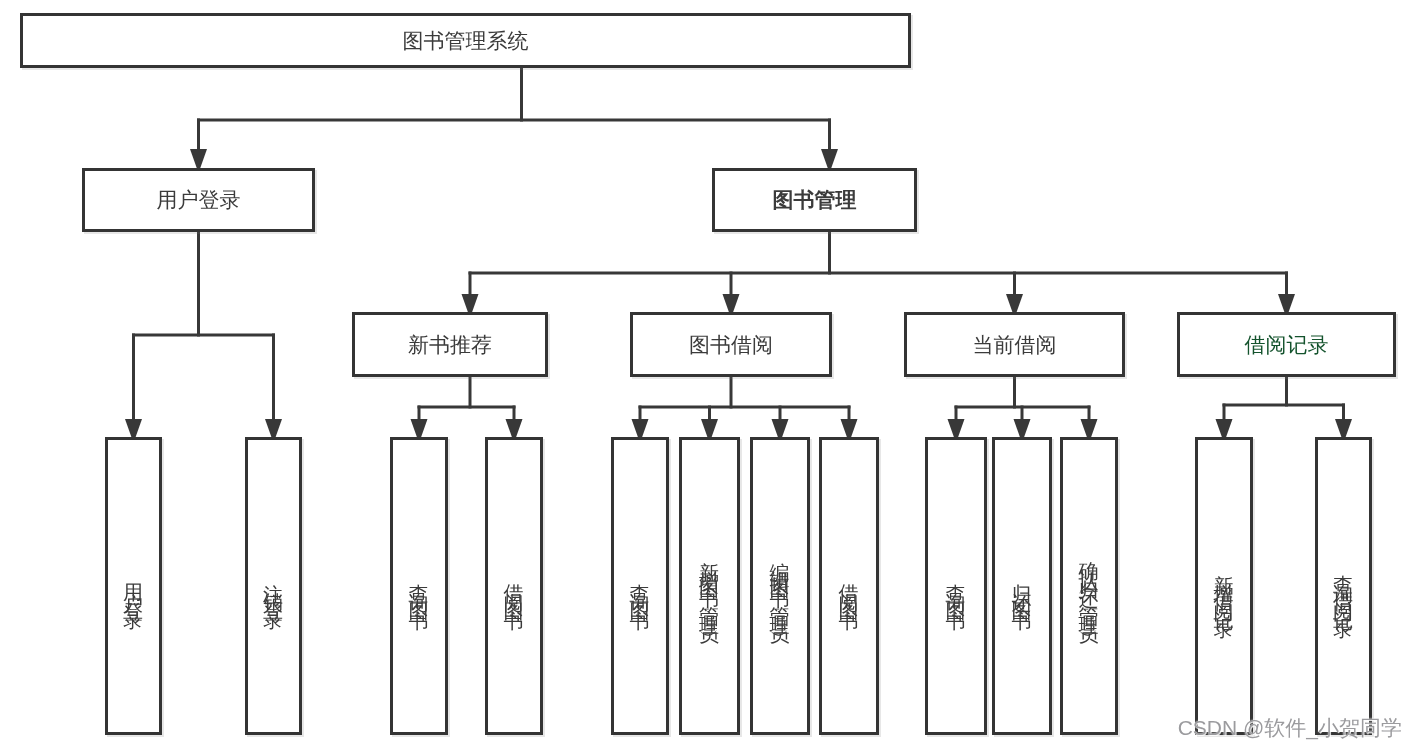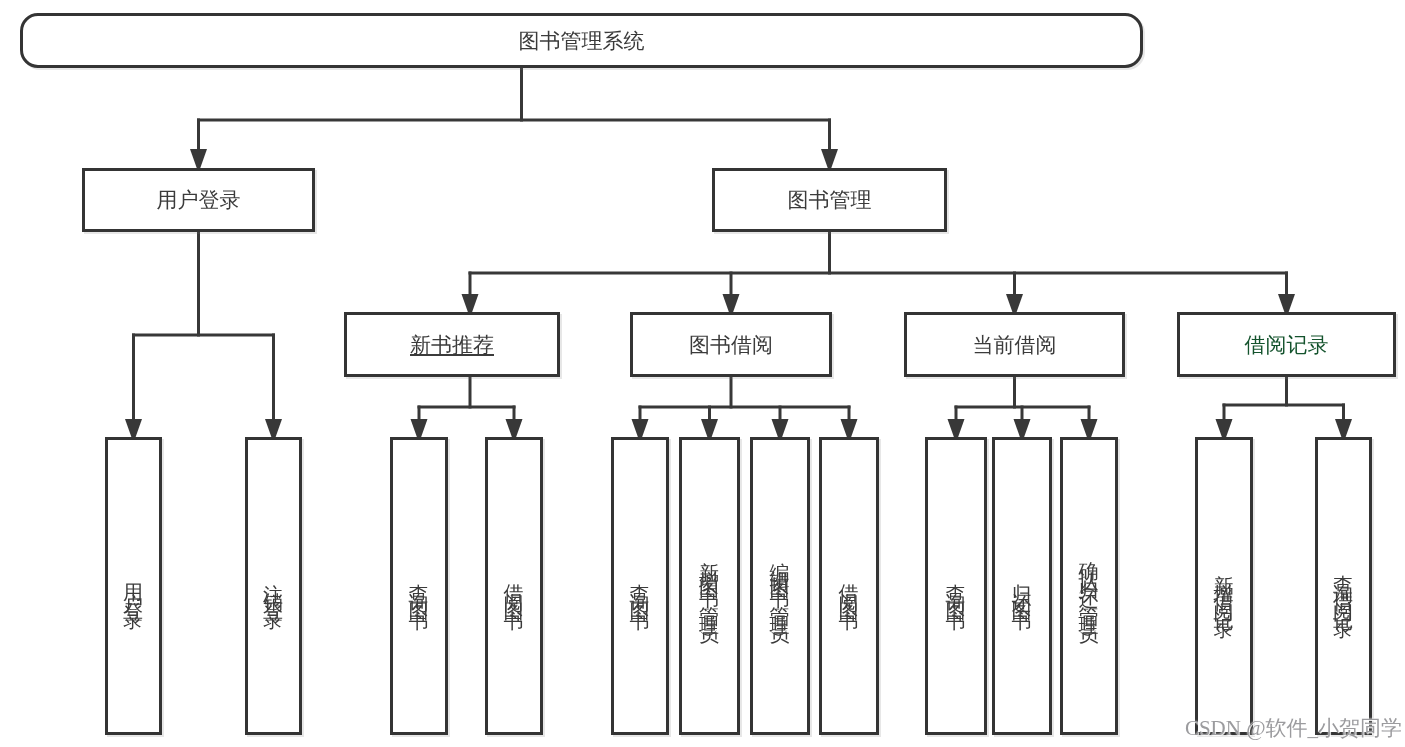--- a/index.html
+++ b/index.html
@@ -27,21 +27,21 @@
     background: #ffffff;
     border: 3px solid #343434;
     display: flex;
     align-items: center;
     justify-content: center;
     color: #3b3b3b;
     font-size: 21px;
     z-index: 2;
     box-shadow: 2px 2px 0 rgba(120,120,120,0.18);
   }
-  .node-root   { left: 20px;  top: 13px;  width: 1123px; height: 55px; border-radius: 18px; }
+  .node-root   { left: 20px;  top: 13px;  width: 891px; height: 55px; }
   .node-l2     { top: 168px; height: 64px; }
   .node-l3     { top: 312px; height: 65px; }
   .leaf        { top: 437px; height: 298px; }
   .leaf span {
     writing-mode: vertical-rl;
     text-orientation: mixed;
     letter-spacing: 9px;
     line-height: 1;
     font-size: 20px;
     white-space: nowrap;
@@ -118,25 +118,25 @@
       <polygon points="1335,419 1352,419 1343.5,443" fill="#383838"></polygon>
     </svg>
 
   <div class="node node-root" style="border-color: rgb(52, 52, 52); color: rgb(59, 59, 59);">
     <span class="hlabel">图书管理系统</span>
   </div>
 
   <div class="node node-l2" style="left: 82px; width: 233px; border-color: rgb(52, 52, 52); color: rgb(59, 59, 59);">
     <span class="hlabel">用户登录</span>
   </div>
-  <div class="node node-l2" style="left: 712px; width: 235px; border-color: rgb(52, 52, 52); color: rgb(59, 59, 59);">
+  <div class="node node-l2" style="left: 712px; width: 205px; border-color: rgb(52, 52, 52); color: rgb(59, 59, 59); font-weight: bold;">
     <span class="hlabel">图书管理</span>
   </div>
 
-  <div class="node node-l3" style="left: 344px; width: 216px; border-color: rgb(52, 52, 52); color: rgb(59, 59, 59); text-decoration: underline;">
+  <div class="node node-l3" style="left: 352px; width: 196px; border-color: rgb(52, 52, 52); color: rgb(59, 59, 59);">
     <span class="hlabel">新书推荐</span>
   </div>
   <div class="node node-l3" style="left: 904px; width: 221px; border-color: rgb(52, 52, 52); color: rgb(59, 59, 59);">
     <span class="hlabel">当前借阅</span>
   </div>
   <div class="node node-l3" style="left: 630px; width: 202px; border-color: rgb(52, 52, 52); color: rgb(59, 59, 59);">
     <span class="hlabel">图书借阅</span>
   </div>
   <div class="node node-l3" style="left: 1177px; width: 219px; border-color: rgb(52, 52, 52); color: #14532d;">
     <span class="hlabel">借阅记录</span>
@@ -179,14 +179,14 @@
     <span>确认归还（管理员）</span>
   </div>
 
   <div class="node leaf" style="left: 1195px; width: 58px; border-color: rgb(52, 52, 52); color: rgb(59, 59, 59);">
     <span>新增借阅记录</span>
   </div>
   <div class="node leaf" style="left: 1315px; width: 57px; border-color: rgb(52, 52, 52); color: rgb(59, 59, 59);">
     <span>查询借阅记录</span>
   </div>
 
-  <div id="watermark" style="color: rgb(155, 155, 158); font-family: Liberation Serif, serif;">CSDN @软件_小贺同学</div>
+  <div id="watermark" style="color: rgb(155, 155, 158);">CSDN @软件_小贺同学</div>
 </div>
 
 </body></html>

